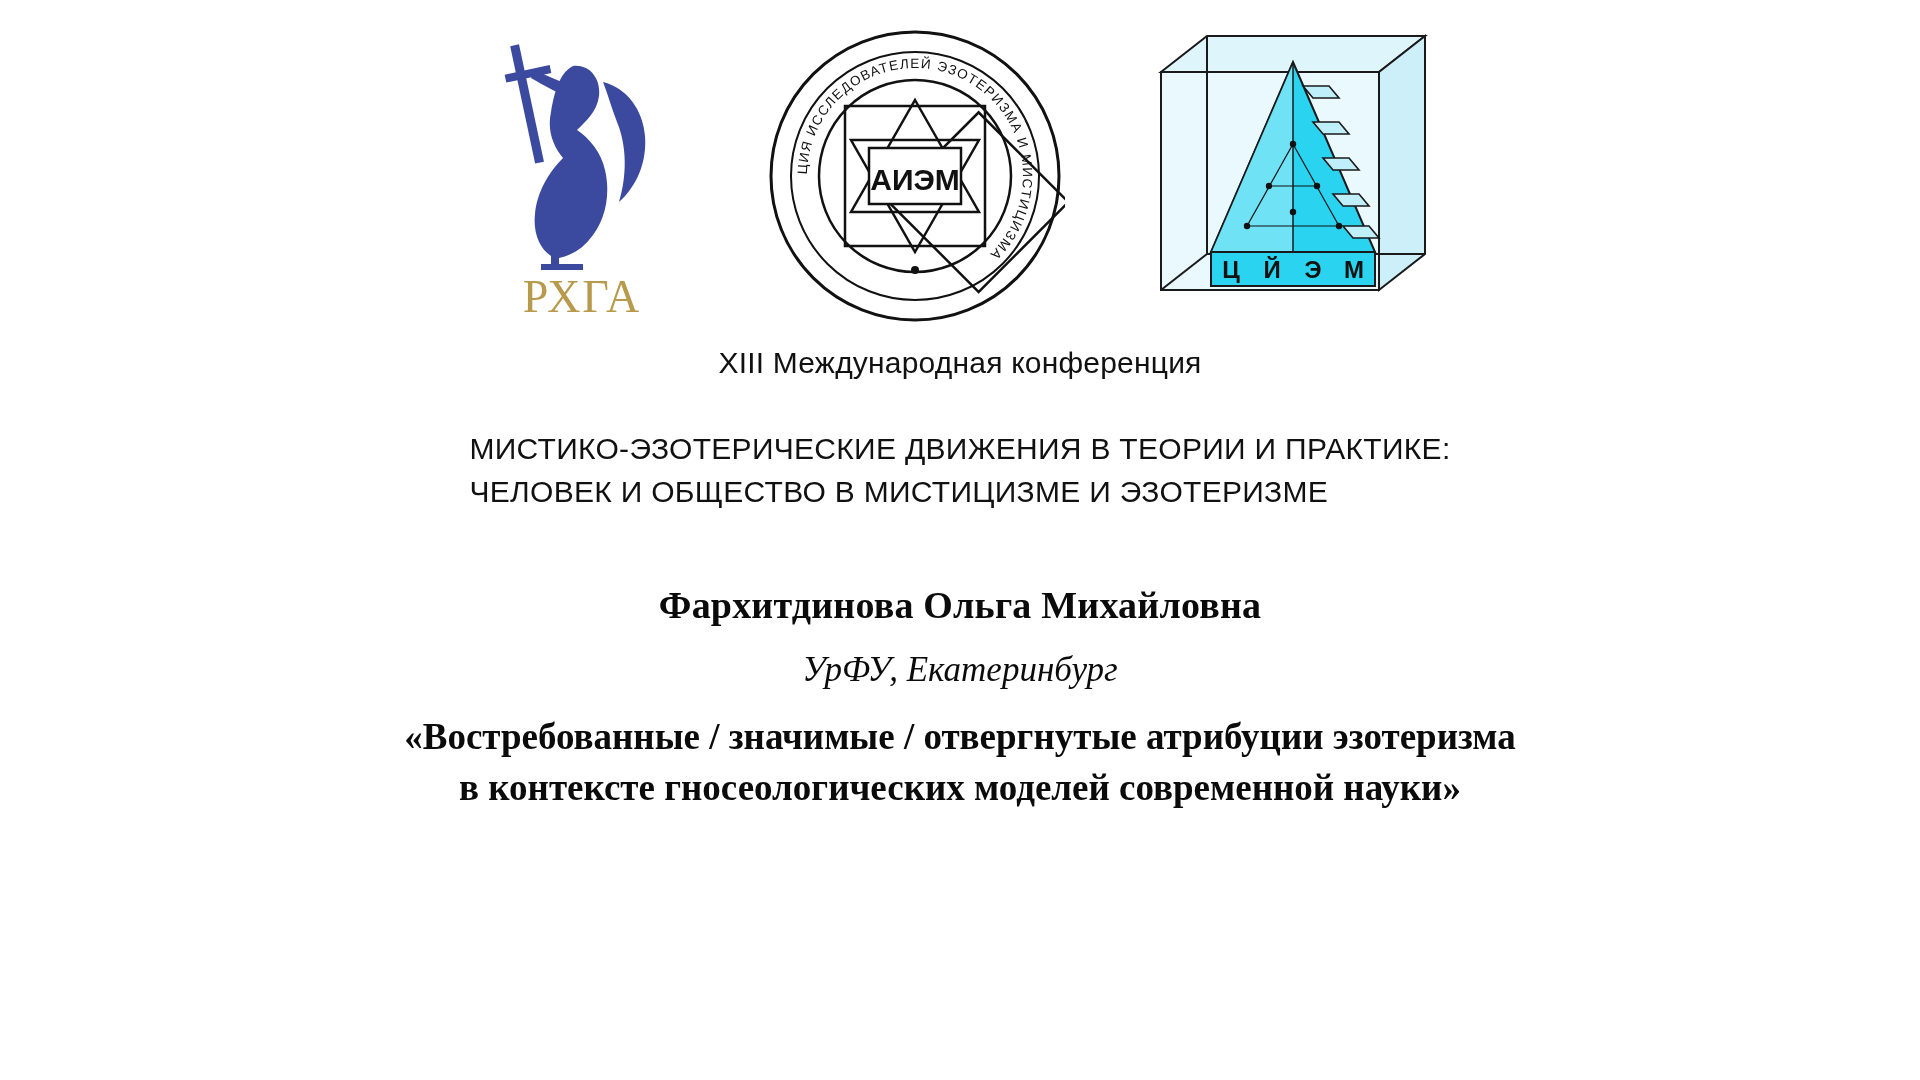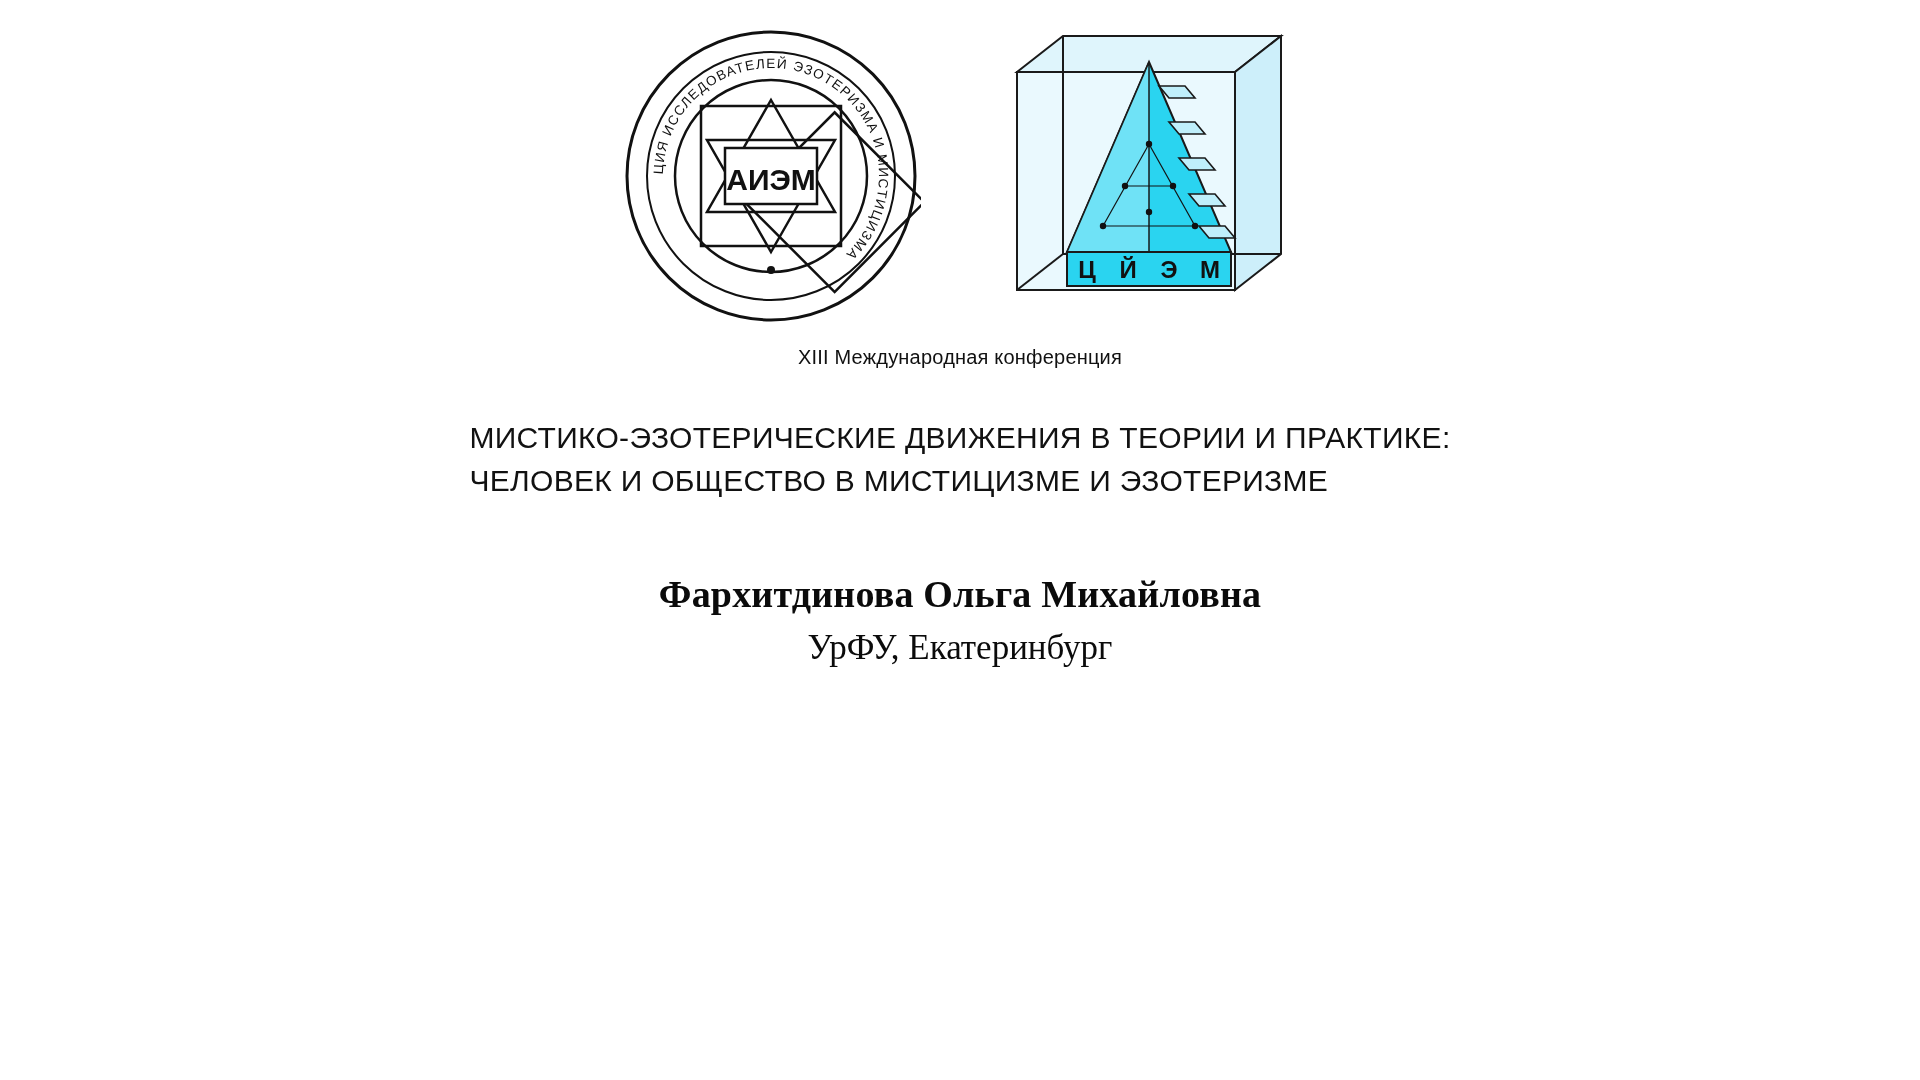--- a/index.html
+++ b/index.html
@@ -41,21 +41,21 @@
     justify-content: flex-start;
   }
 
   .logo-rhga { width: 210px; height: 300px; }
   .logo-aiem { width: 300px; height: 300px; }
   .logo-ciem { width: 300px; height: 300px; }
 
   
   .conf-number {
     margin-top: 20px;
-    font-size: 20px;
+    font-size: 30px;
     font-family: "Liberation Sans", sans-serif;
     letter-spacing: 0.2px;
     text-align: center;
     color: #111111;
   }
 
   .conf-title {
     margin-top: 48px;
     font-size: 30px;
     font-family: "Liberation Sans", sans-serif;
@@ -68,22 +68,23 @@
 
   .author {
     margin-top: 70px;
     font-size: 38px;
     font-weight: bold;
     text-align: right;
     letter-spacing: 0.2px;
   }
 
   .affiliation {
-    margin-top: 12px;
+    margin-top: 23px;
     font-size: 35px;
+    font-style: italic;
     text-align: left;
   }
 
   .paper-title {
     margin-top: 22px;
     font-size: 37px;
     font-weight: bold;
     line-height: 1.36;
     text-align: center;
     max-width: 1640px;
@@ -96,20 +97,41 @@
     text-align: center;
   }
 </style>
 </head>
 <body>
 
 <div class="slide">
 
   <div class="logo-row">
 
+    <div class="logo-block">
+      <svg class="logo-rhga" viewBox="0 0 210 300" xmlns="http://www.w3.org/2000/svg">
+        <g fill="#3b4a9e">
+
+          <rect x="46" y="18" width="9" height="120" transform="rotate(-12 50 80)"></rect>
+          <rect x="28" y="44" width="46" height="8" transform="rotate(-12 50 48)"></rect>
+
+          <path d="M96 40 C112 38 124 52 122 70 C120 86 108 96 100 104
+                   C112 112 124 126 128 144 C134 170 128 196 112 214
+                   C104 224 92 230 82 232 L82 238 L106 238 L106 244 L64 244 L64 238 L74 238
+                   L74 230 C62 222 56 206 58 188 C60 166 72 146 86 132
+                   C76 120 70 104 74 86 C78 62 84 46 96 40 Z"></path>
+
+          <path d="M126 56 C150 62 166 84 168 110 C170 136 160 160 142 176
+                   C150 150 150 120 140 96 C134 80 130 66 126 56 Z"></path>
+
+          <path d="M96 60 C84 56 70 50 58 44 L54 52 C68 60 82 68 94 72 Z"></path>
+        </g>
+        <text x="105" y="286" text-anchor="middle" font-family="Liberation Serif, serif" font-size="46" letter-spacing="2" fill="#b79a4b">РХГА</text>
+      </svg>
+    </div>
 
     <div class="logo-block">
       <svg class="logo-aiem" viewBox="0 0 300 300" xmlns="http://www.w3.org/2000/svg">
         <defs>
           <path id="ringpath" d="M150,150 m-108,0 a108,108 0 1,1 216,0 a108,108 0 1,1 -216,0"></path>
         </defs>
         <circle cx="150" cy="150" r="144" fill="none" stroke="#111" stroke-width="3"></circle>
         <circle cx="150" cy="150" r="124" fill="none" stroke="#111" stroke-width="2"></circle>
         <circle cx="150" cy="150" r="96" fill="none" stroke="#111" stroke-width="2.5"></circle>
 
@@ -180,15 +202,19 @@
 
   <div class="conf-title">
     <div>МИСТИКО-ЭЗОТЕРИЧЕСКИЕ ДВИЖЕНИЯ В ТЕОРИИ И ПРАКТИКЕ:</div>
     <div>ЧЕЛОВЕК И ОБЩЕСТВО В МИСТИЦИЗМЕ И ЭЗОТЕРИЗМЕ</div>
   </div>
 
   <div class="author">Фархитдинова Ольга Михайловна</div>
 
   <div class="affiliation">УрФУ, Екатеринбург</div>
 
+  <div class="paper-title">
+    <div>«Востребованные / значимые / отвергнутые атрибуции эзотеризма</div>
+    <div>в контексте гносеологических моделей современной науки»</div>
+  </div>
 
 
 </div>
 
 </body></html>

